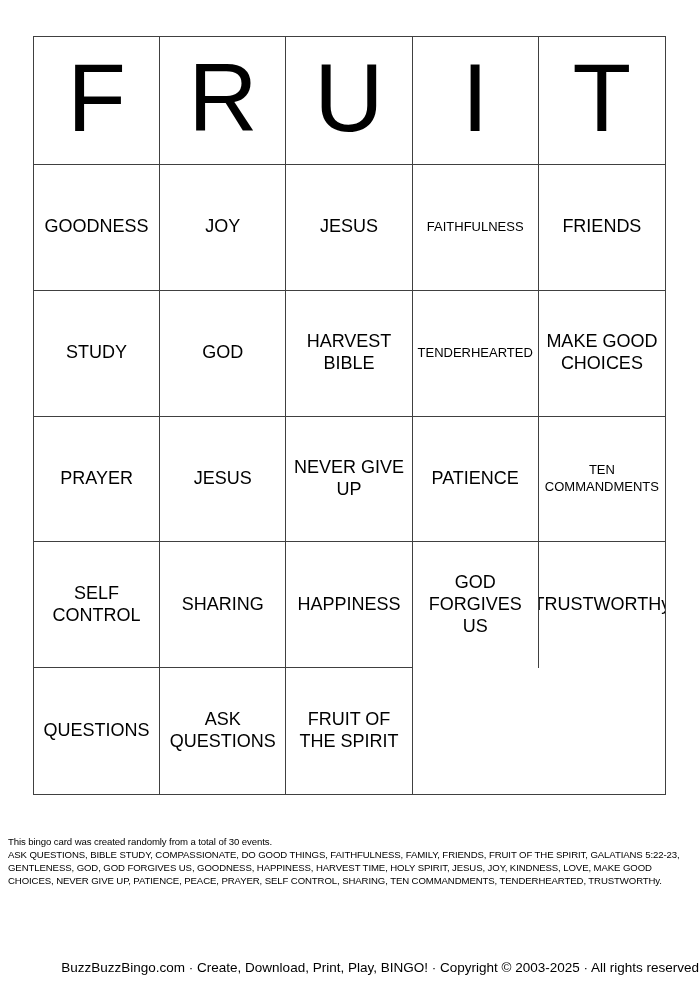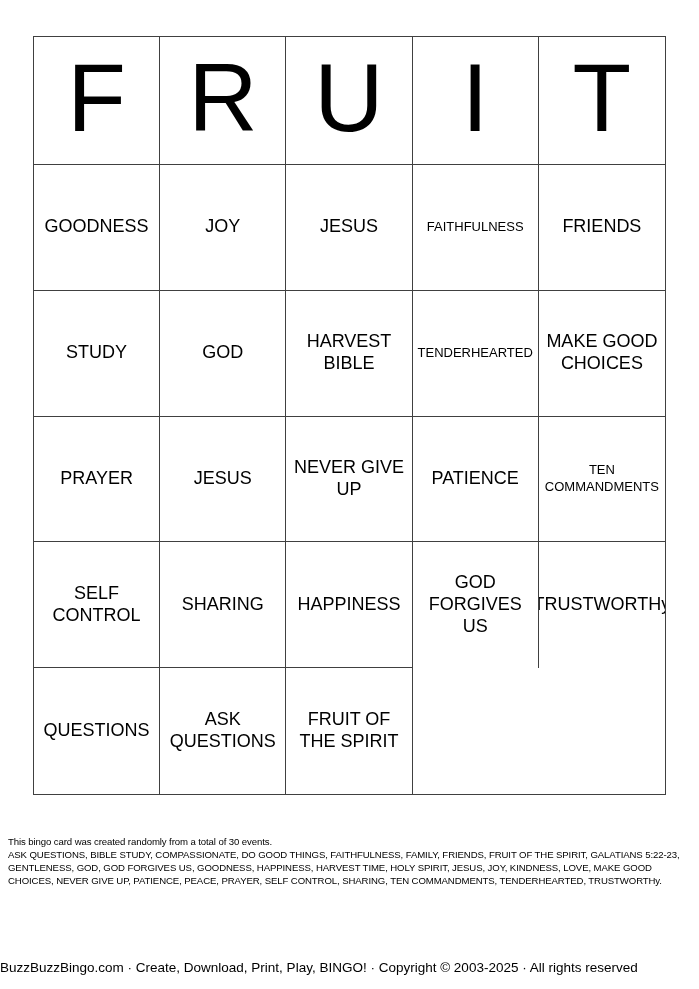--- a/index.html
+++ b/index.html
@@ -64,21 +64,21 @@
     font-size: 9.6px;
     line-height: 13px;
     letter-spacing: -0.1px;
     margin-top: 32px;
   }
   .bottombar {
     position: absolute;
     left: 0;
     right: 0;
     top: 959px;
-    text-align: left;
+    text-align: right;
     font-size: 13.5px;
     line-height: 17px;
   }
 </style>
 </head>
 <body>
 
 <div class="card">
     <div class="cell header">F</div>
     <div class="cell header">R</div>

